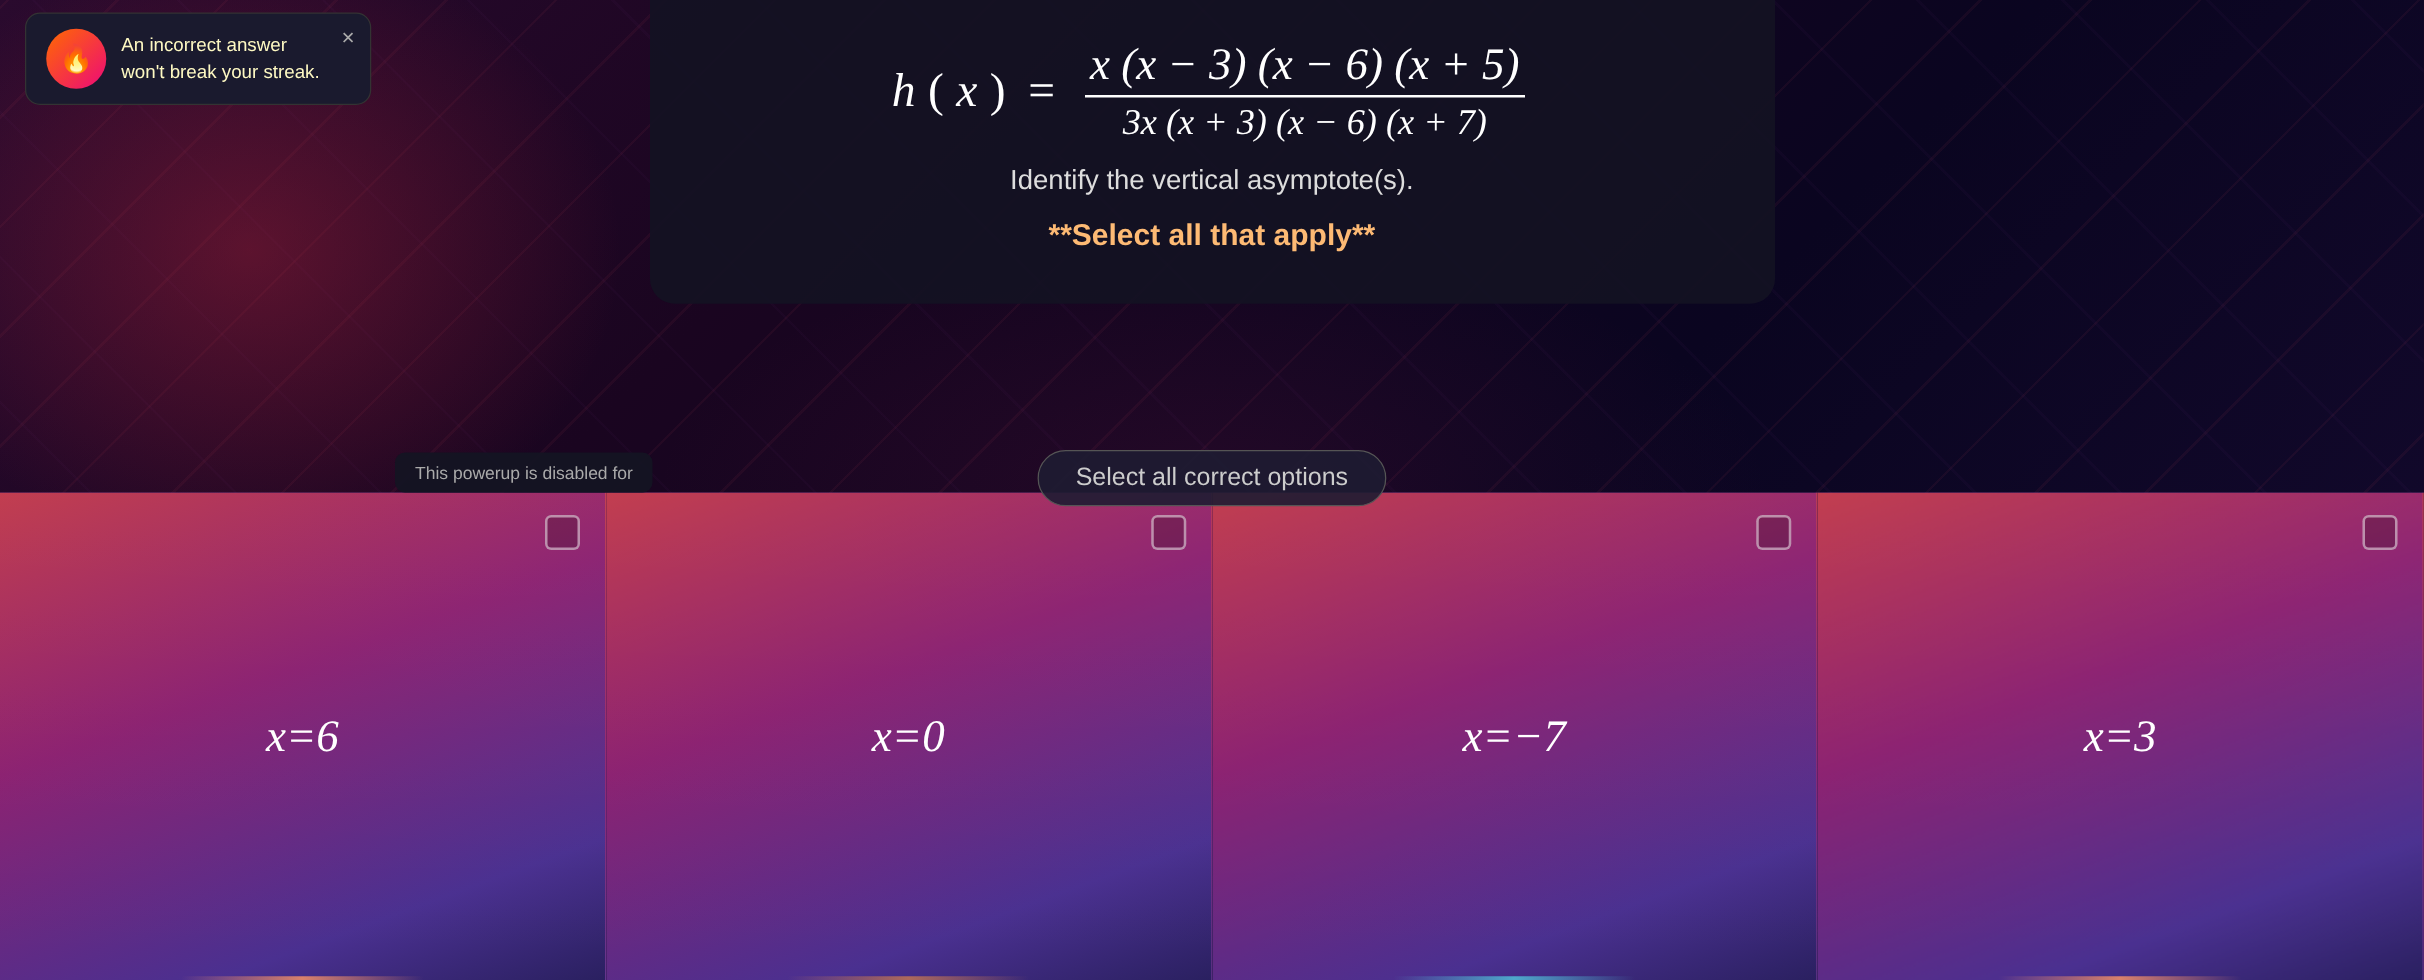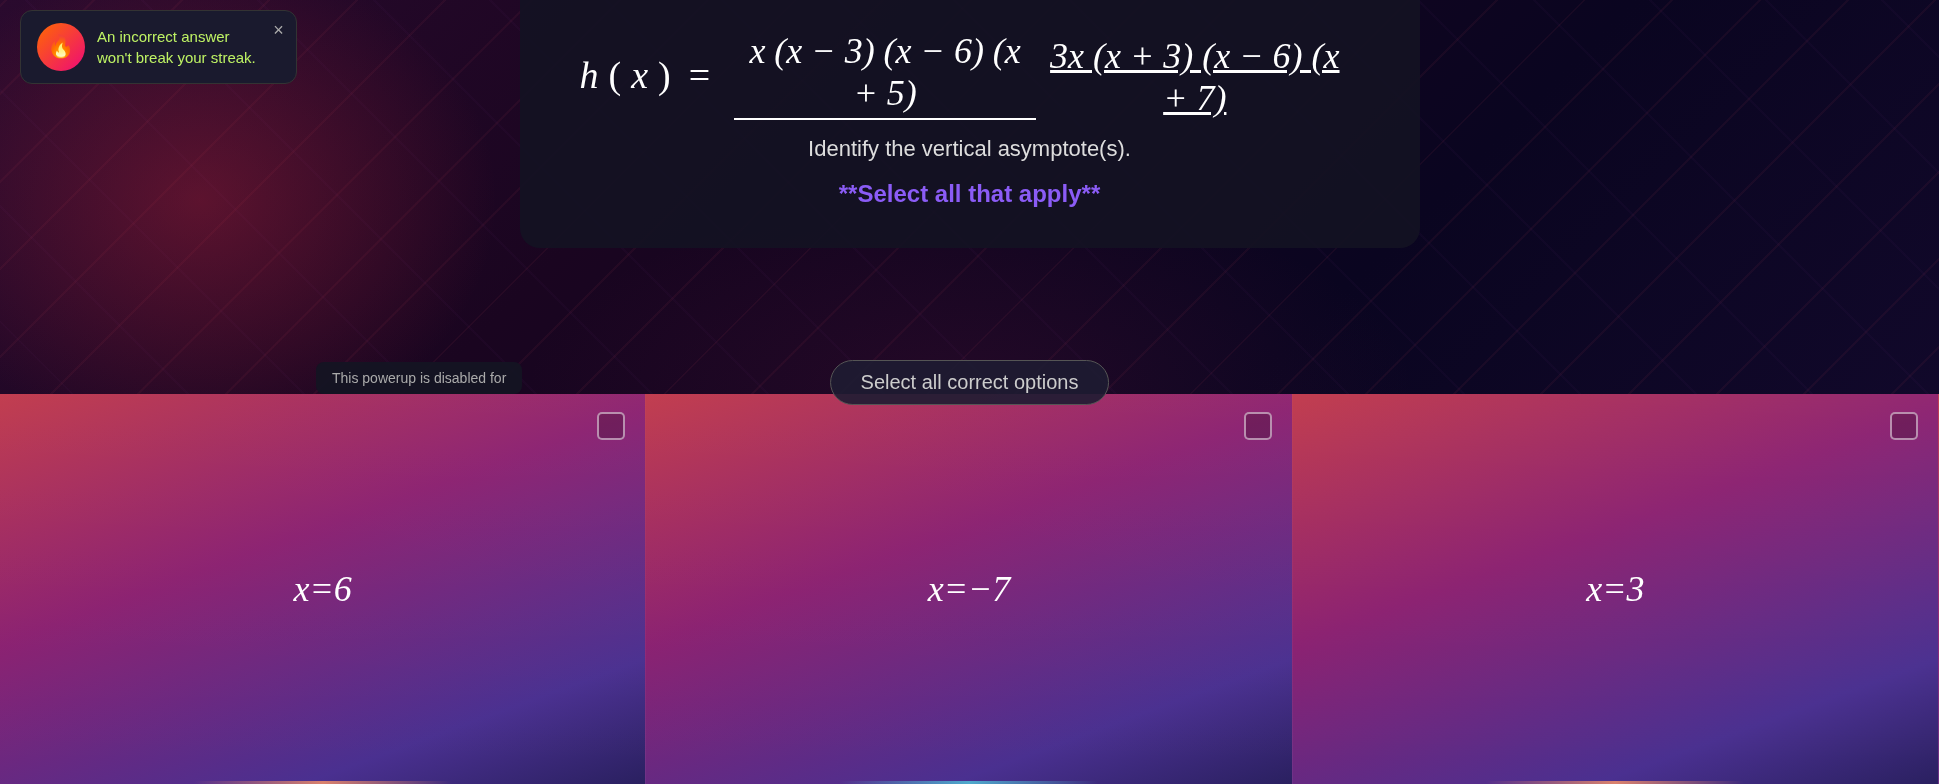--- a/index.html
+++ b/index.html
@@ -87,21 +87,21 @@
       border-radius: 50%;
       background: linear-gradient(135deg, #ff6a00, #ee0979);
       display: flex;
       align-items: center;
       justify-content: center;
       font-size: 22px;
       flex-shrink: 0;
     }
 
     .notification-text {
-      color: #bef264;
+      color: #fef9c3;
       font-family: sans-serif;
       font-size: 15px;
       line-height: 1.4;
     }
 
     .notification-close {
       position: absolute;
       top: 10px;
       right: 12px;
       color: #aaa;
@@ -122,51 +122,50 @@
       background: rgba(20, 18, 35, 0.92);
       border-radius: 0 0 20px 20px;
       padding: 30px 60px 40px;
       text-align: center;
       color: #fff;
       z-index: 5;
     }
 
     .math-fraction {
       display: inline-flex;
-      flex-direction: row;
+      flex-direction: column;
       align-items: center;
       vertical-align: middle;
       margin: 0 6px;
     }
 
     .math-fraction .numerator {
       border-bottom: 2px solid #fff;
       padding: 0 4px 4px;
       font-size: 36px;
     }
 
     .math-fraction .denominator {
       padding: 4px 4px 0;
-      font-size: 36px;
-      text-decoration: underline;
+      font-size: 29px;
     }
 
     .question-subtitle {
       font-family: sans-serif;
       font-size: 22px;
       color: #ddd;
       margin-bottom: 18px;
       font-style: normal;
     }
 
     .select-all-label {
       font-family: sans-serif;
       font-size: 24px;
       font-weight: bold;
-      color: #8b5cf6;
+      color: #fdba74;
     }
 
     
     .select-options-pill {
       position: absolute;
       top: 360px;
       left: 50%;
       transform: translateX(-50%);
       background: rgba(30, 28, 50, 0.9);
       border: 1px solid #555;
@@ -308,20 +307,25 @@
 </div>
 
 <div class="answer-cards">
 
   <div class="answer-card">
     <div class="card-checkbox"></div>
     <span class="answer-text">x=6</span>
     <div class="card-bottom-accent"></div>
   </div>
 
+  <div class="answer-card">
+    <div class="card-checkbox"></div>
+    <span class="answer-text">x=0</span>
+    <div class="card-bottom-accent" style="background: linear-gradient(90deg, transparent, rgba(200,120,80,0.8), transparent);"></div>
+  </div>
 
   <div class="answer-card">
     <div class="card-checkbox"></div>
     <span class="answer-text">x=−7</span>
     <div class="card-bottom-accent" style="background: linear-gradient(90deg, transparent, rgba(80,200,220,0.8), transparent);"></div>
   </div>
 
   <div class="answer-card">
     <div class="card-checkbox"></div>
     <span class="answer-text">x=3</span>

